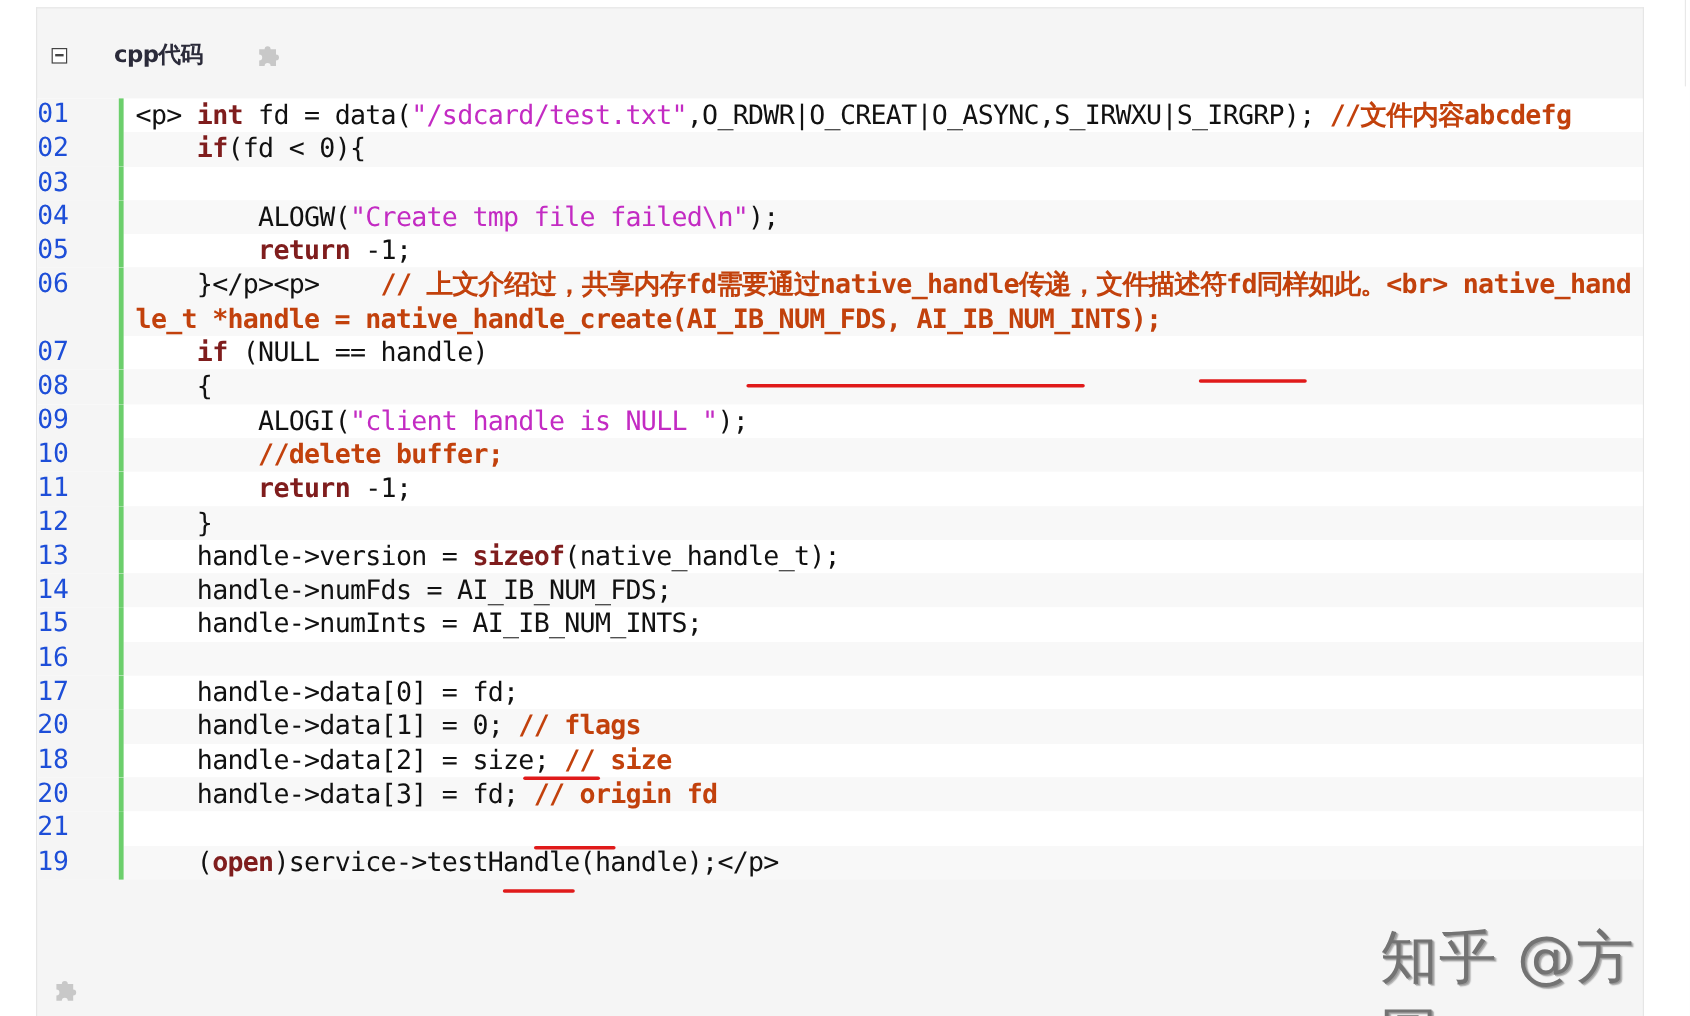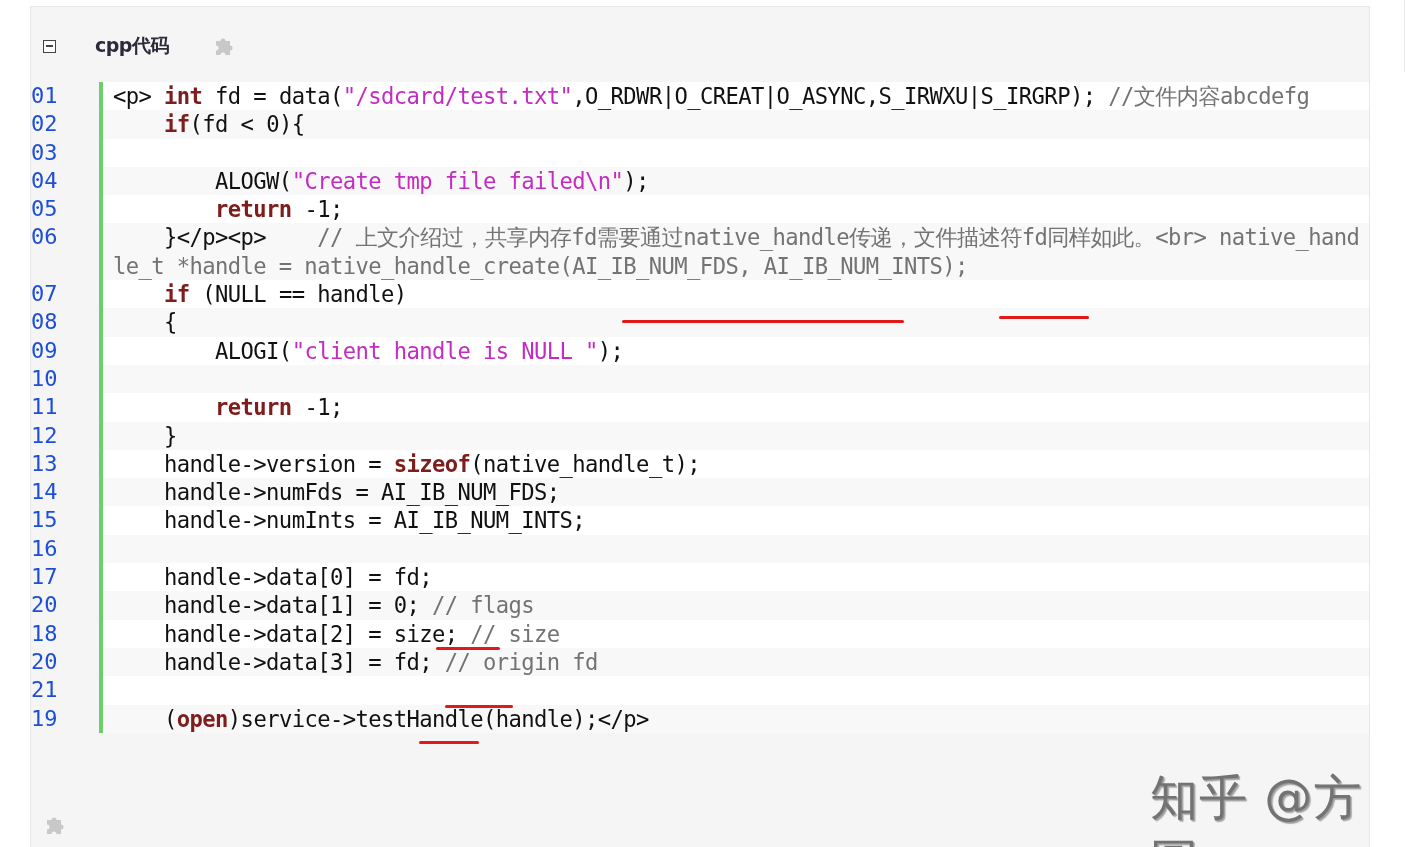--- a/index.html
+++ b/index.html
@@ -27,21 +27,21 @@
     width:72px; flex:0 0 72px; text-align:left; padding-right:12px; box-sizing:border-box;
     color:#1d4ed8; font-size:22px; line-height:28.3px; background:#f5f5f5;
     border-right:4px solid #6ccf6c;
   }
   .src {
     flex:1; padding-left:10px; font-size:22.2px; line-height:28.3px; color:#111;
     white-space:pre-wrap; word-break:break-all; letter-spacing:-0.6px;
   }
   .kw { color:#7f1d1d; font-weight:bold; }
   .str { color:#c32bc3; }
-  .cm { color:#737373; }
+  .cm { color:#c2410c;font-weight:bold; }
   .underline { position:absolute; height:3px; background:#e01a1a; border-radius:2px; }
   .bottom-puzzle { position:absolute; left:12px; top:806px; width:24px; height:24px; }
   .watermark {
     position:absolute; left:1150px; top:766px; font-family:"DejaVu Sans", sans-serif;
     font-size:48px; color:#737373; letter-spacing:1px;
     text-shadow: 1px 1px 0 #9a9a9a, 2px 2px 1px #b0b0b0;
   }
 </style>
 </head>
 <body>
@@ -89,21 +89,21 @@
       <div class="row alt">
         <div class="ln">08</div>
         <div class="src"><span>    {</span></div>
       </div>
       <div class="row plain">
         <div class="ln">09</div>
         <div class="src"><span>        ALOGI(</span><span class="str">"client handle is NULL "</span><span>);</span></div>
       </div>
       <div class="row alt">
         <div class="ln">10</div>
-        <div class="src"><span>        </span></div>
+        <div class="src"><span>        </span><span class="cm">//delete buffer;</span></div>
       </div>
       <div class="row plain">
         <div class="ln">11</div>
         <div class="src"><span>        </span><span class="kw">return</span><span> -1;</span></div>
       </div>
       <div class="row alt">
         <div class="ln">12</div>
         <div class="src"><span>    }</span></div>
       </div>
       <div class="row plain">

